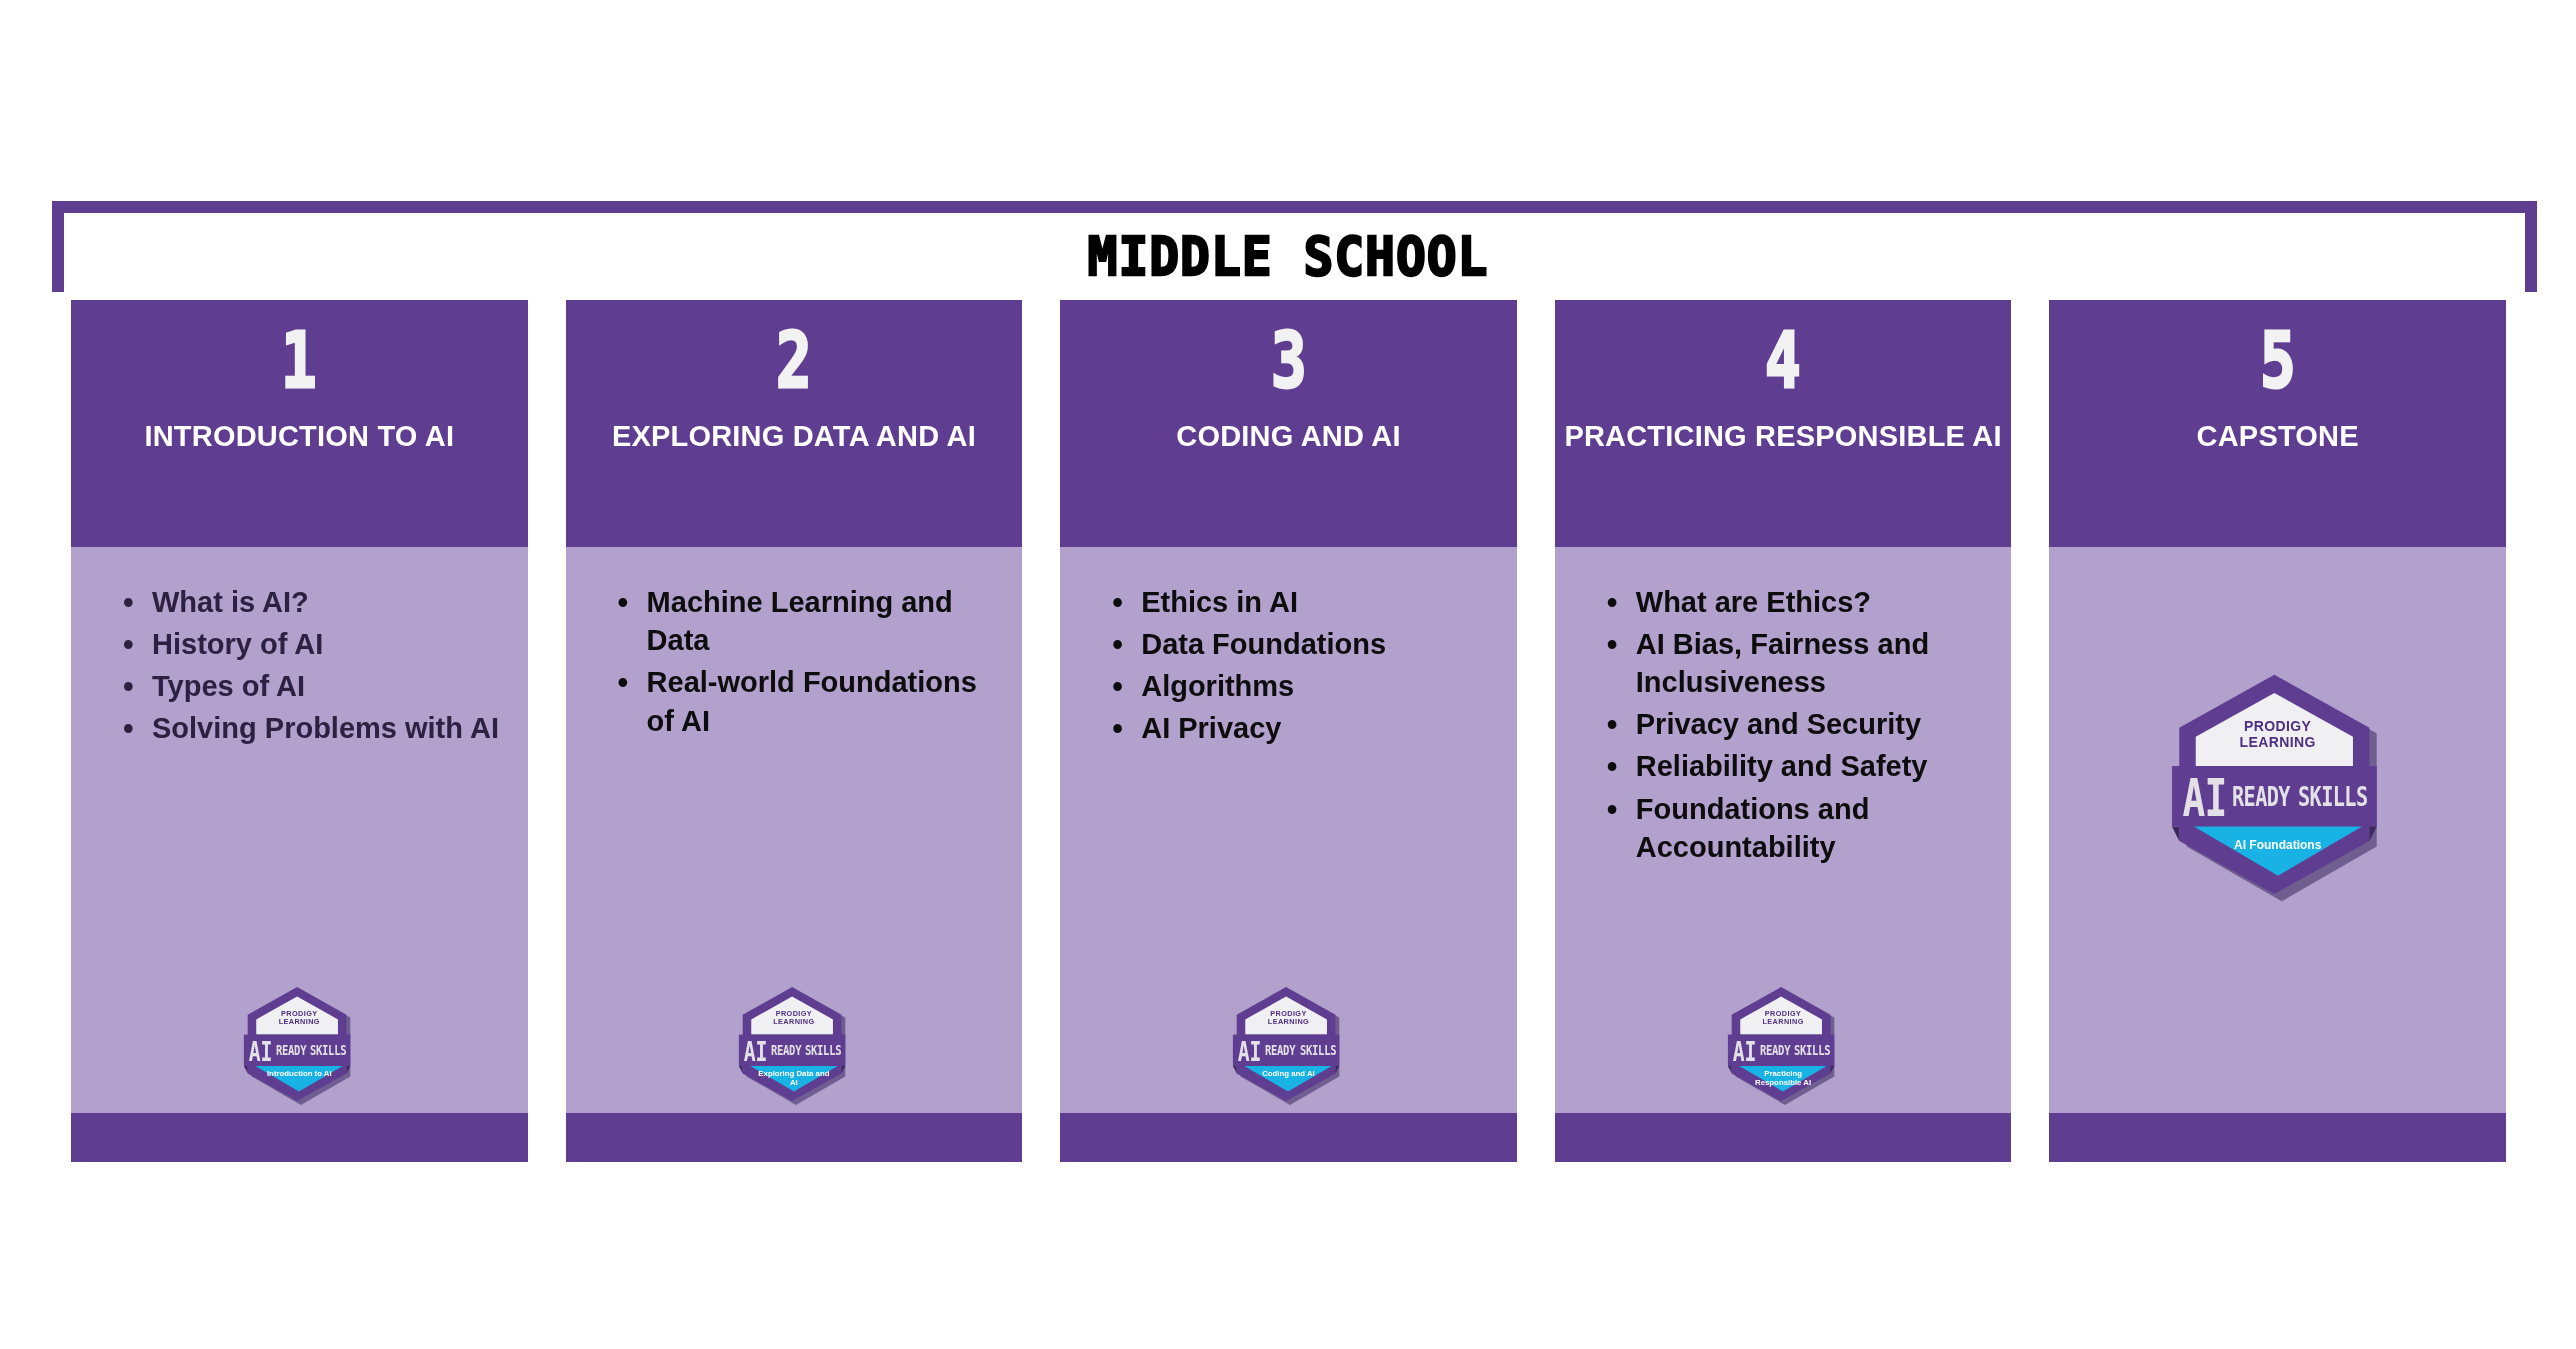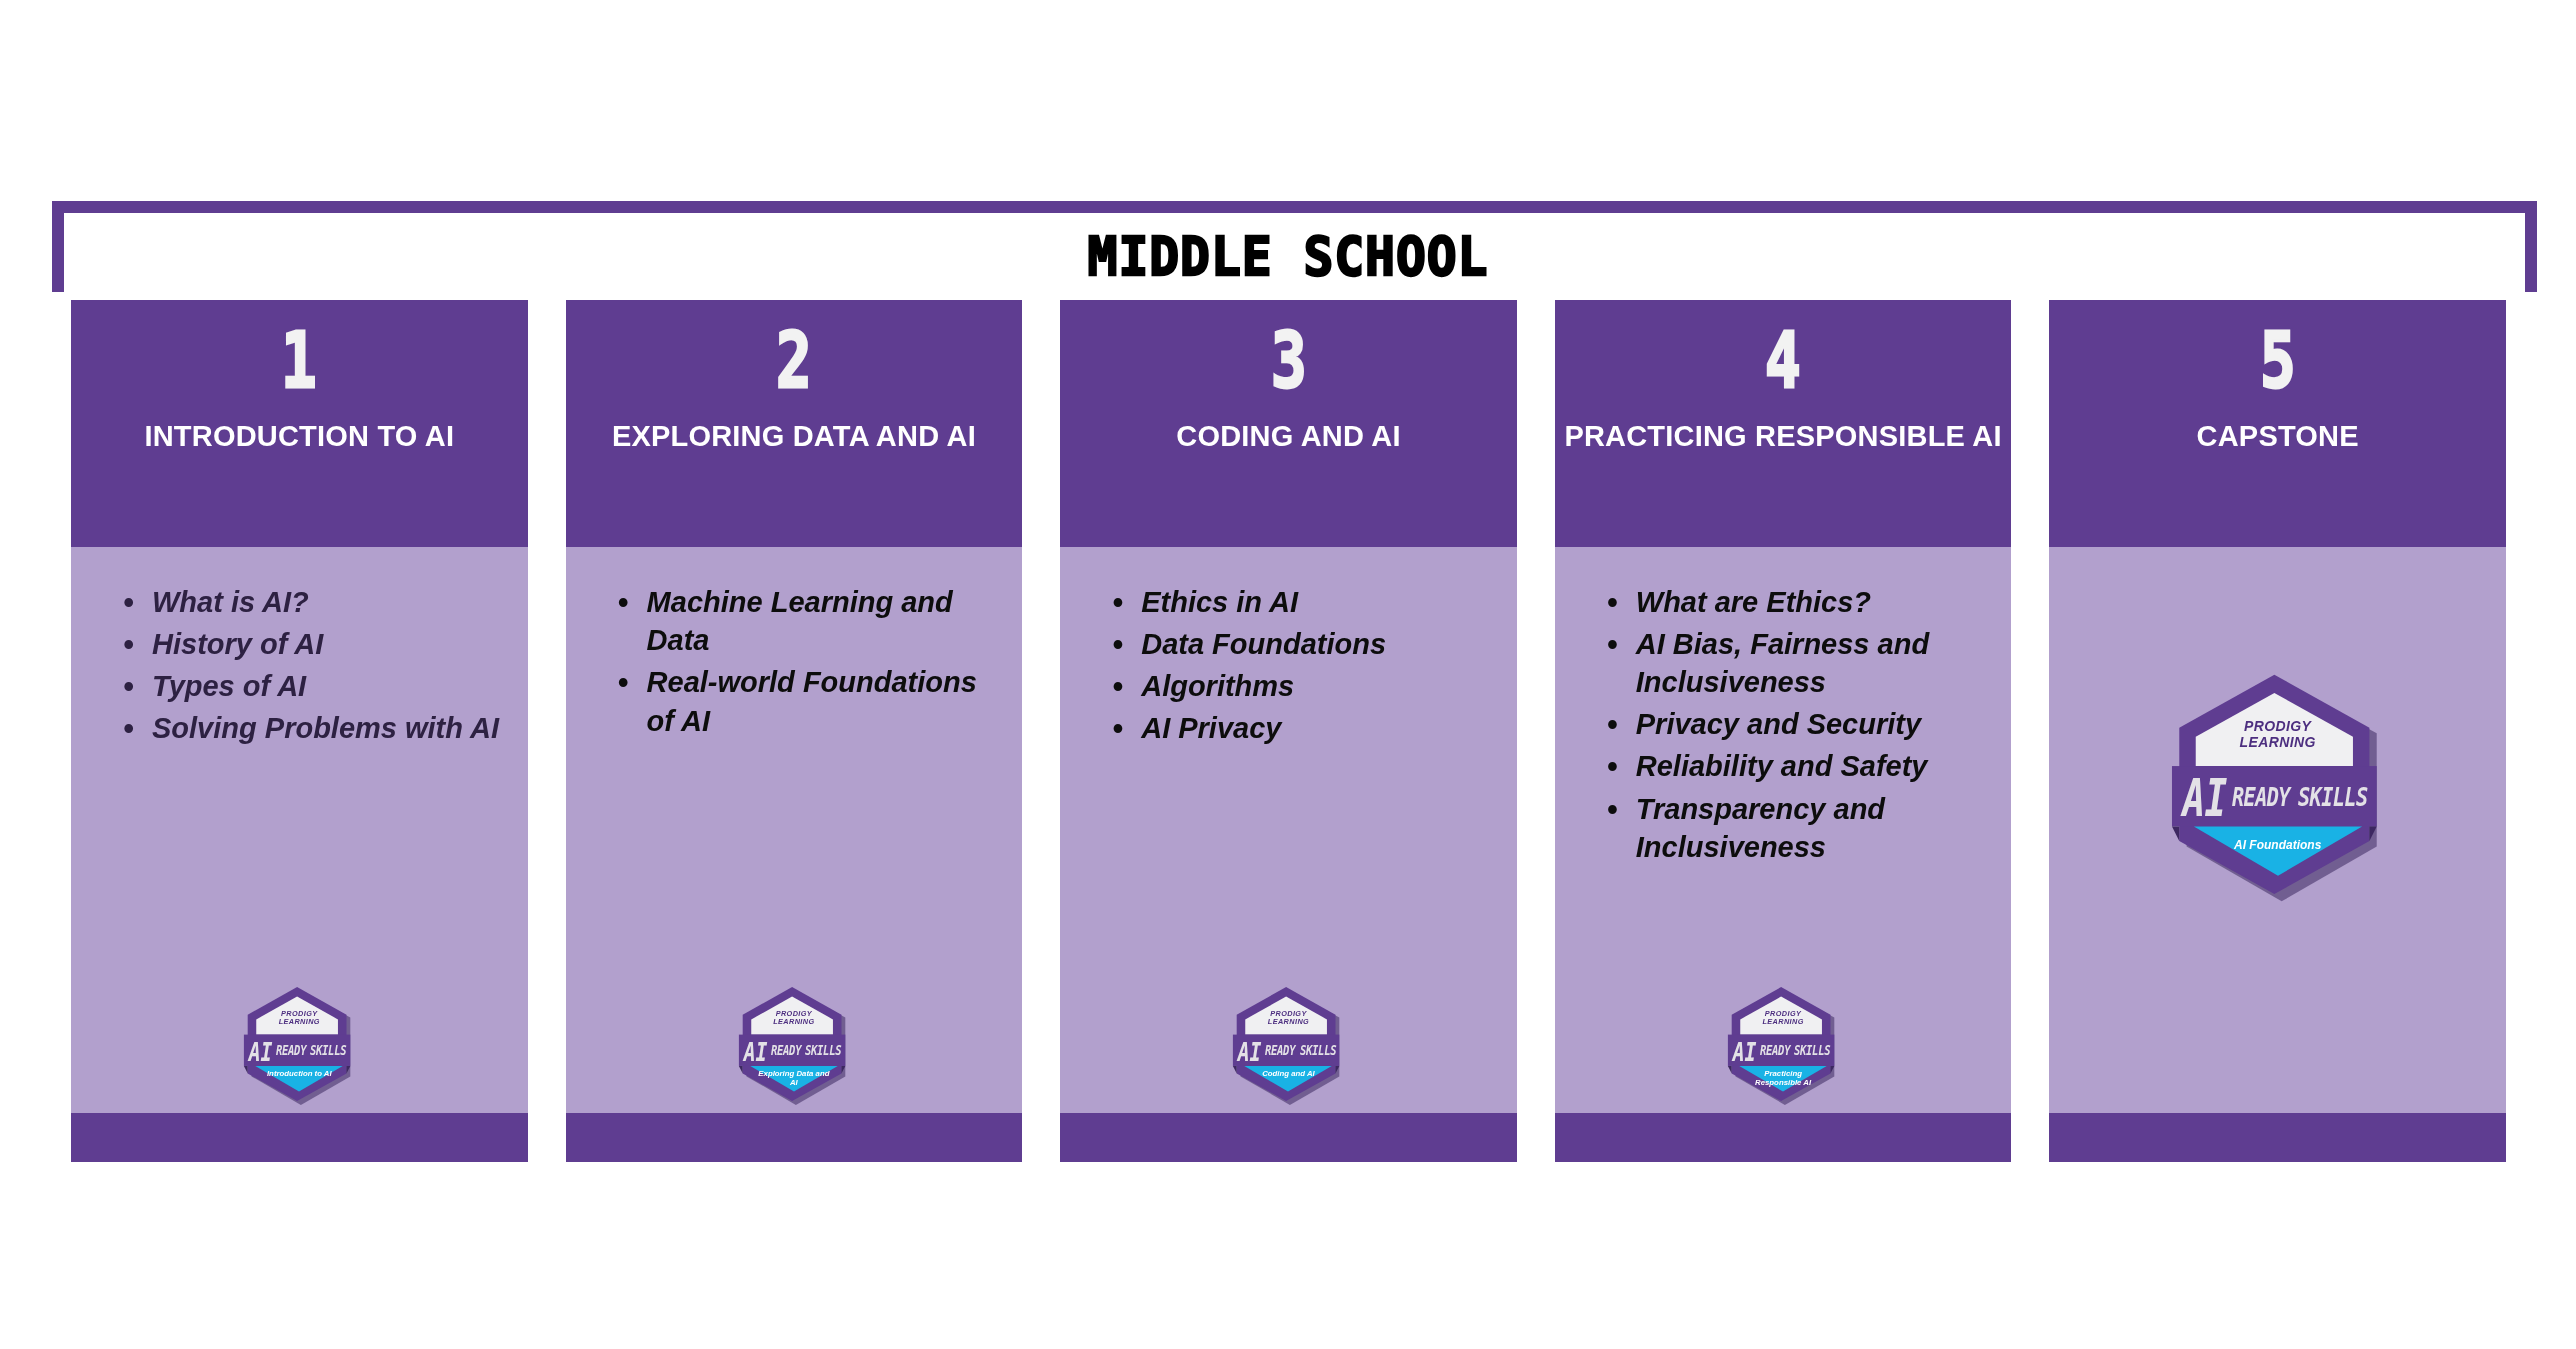--- a/index.html
+++ b/index.html
@@ -90,21 +90,20 @@
     font-weight: 700;
     text-align: center;
     line-height: 1.28;
     letter-spacing: 0.2px;
     padding: 0 9.5px;
   }
 
   .col-body {
     flex: 1 1 auto;
     position: relative;
-    font-style: italic;
   }
   ul.bullets {
     margin: 0;
     padding: 36px 23px 0 52px;
     list-style: none;
   }
   ul.bullets li {
     position: relative;
     font-size: 29px;
     font-weight: 700;
@@ -324,21 +323,21 @@
       <div class="col-header">
         <div class="col-number">4</div>
         <div class="col-title">PRACTICING RESPONSIBLE AI</div>
       </div>
       <div class="col-body">
         <ul class="bullets">
           <li>What are Ethics?</li>
           <li>AI Bias, Fairness and Inclusiveness</li>
           <li>Privacy and Security</li>
           <li>Reliability and Safety</li>
-          <li>Transparency and Inclusiveness</li>
+          <li>Foundations and Accountability</li>
         </ul>
         <div class="badge-wrap small">
           <div class="badge" style="width: 114px; height: 122px;">
             <svg width="114" height="122" viewBox="0 0 120 128">
               <polygon points="62,6 114,34 114,96 62,126 10,96 10,34" fill="#3d2861" opacity="0.55"></polygon>
               <polygon points="58,2 110,31 110,93 58,122 6,93 6,31" fill="#5f3d91"></polygon>
               <polygon points="58,12 101,36 101,52 15,52 15,36" fill="#f0f0f2"></polygon>
               <rect x="2" y="52" width="112" height="33" fill="#5f3d91"></rect>
               <polygon points="2,85 6,93 6,85" fill="#3d2861"></polygon>
               <polygon points="114,85 110,93 110,85" fill="#3d2861"></polygon>

